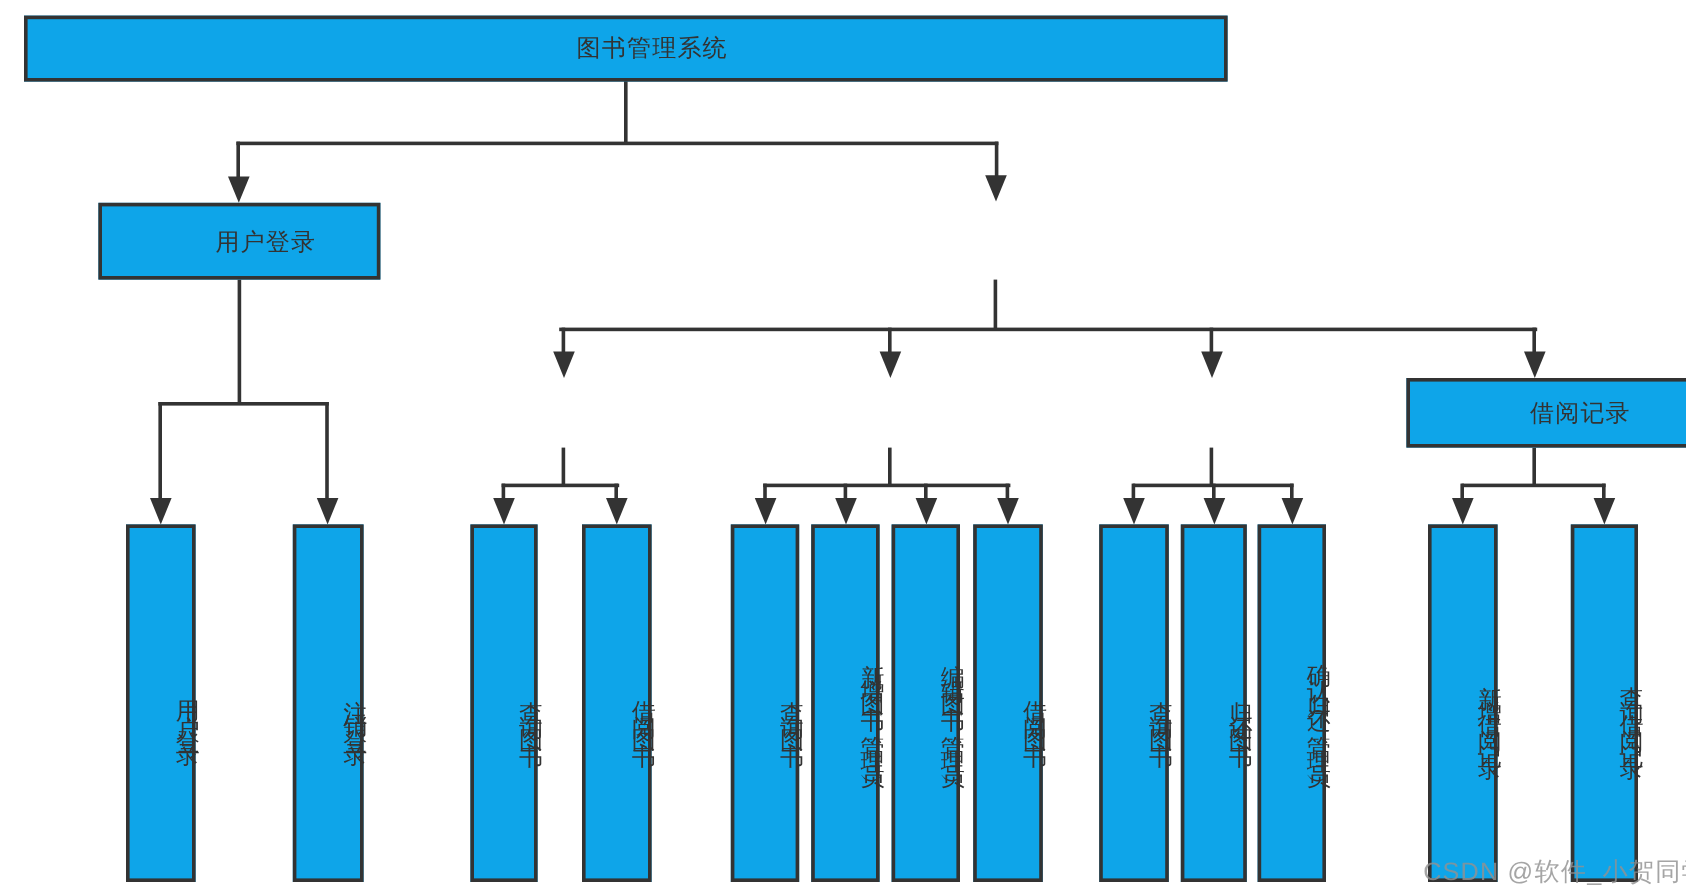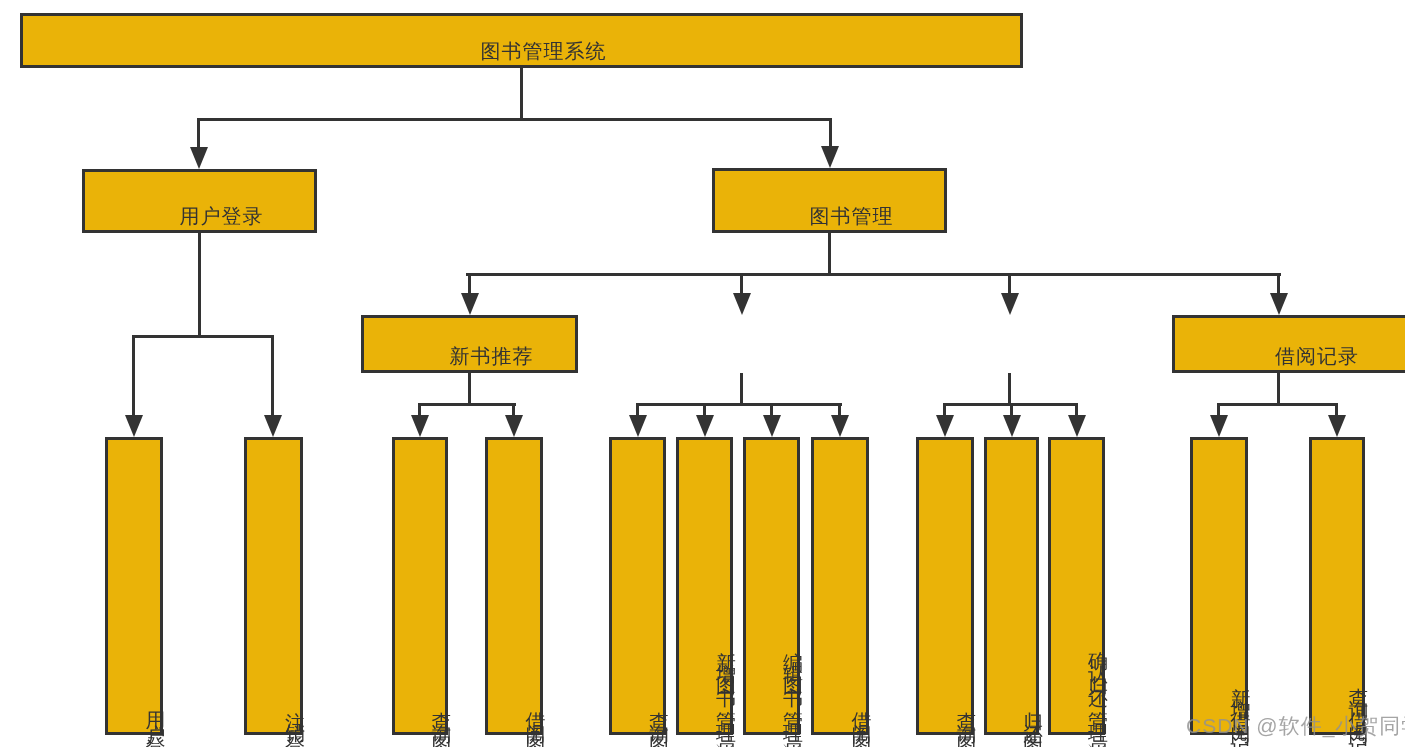--- a/index.html
+++ b/index.html
@@ -2,22 +2,22 @@
 <html><head>
 <meta charset="utf-8">
 <style>
   html,body{margin:0;padding:0;background:#fff;}
   .canvas{
     position:relative;width:1405px;height:747px;background:#ffffff;
     font-family:"Liberation Sans","DejaVu Sans",sans-serif;color:#333;
     overflow:hidden;
   }
   .box{
-    position:absolute;border:3px solid #333;background:#eab308;
-    display:flex;align-items:flex-end;justify-content:center;
+    position:absolute;border:3px solid #333;background:#0ea5e9;
+    display:flex;align-items:center;justify-content:center;
     box-sizing:border-box;z-index:2;padding-left:44px;
   }
   .hbox span{font-size:20px;letter-spacing:1px;white-space:nowrap;}
   .vbox span{
     writing-mode:vertical-rl;text-orientation:mixed;
     font-size:20px;letter-spacing:12px;line-height:1;
     margin-bottom:-12px;white-space:nowrap;
   }
   .vline{position:absolute;width:3px;background:#333;z-index:1;}
   .hline{position:absolute;height:3px;background:#333;z-index:1;}
@@ -44,45 +44,39 @@
   <div class="vline" style="left:520px;top:66px;height:54px;"></div>
   <div class="hline" style="left:197px;top:118px;width:635px;"></div>
   <div class="vline" style="left:197px;top:118px;height:32px;"></div>
   <div class="arrow" style="left:190px;top:147px;"></div>
   <div class="vline" style="left:829px;top:118px;height:32px;"></div>
   <div class="arrow" style="left:821px;top:146px;"></div>
 
   <div class="box hbox" style="left:82px;top:169px;width:235px;height:64px;">
     <span>用户登录</span>
   </div>
-  <div class="box hbox" style="left:712px;top:168px;width:235px;height:65px;">
-    <span>图书管理</span>
-  </div>
 
   <div class="vline" style="left:198px;top:233px;height:104px;"></div>
   <div class="hline" style="left:132px;top:335px;width:142px;"></div>
   <div class="vline" style="left:132px;top:335px;height:82px;"></div>
   <div class="arrow" style="left:125px;top:415px;"></div>
   <div class="vline" style="left:271px;top:335px;height:82px;"></div>
   <div class="arrow" style="left:264px;top:415px;"></div>
 
   <div class="vline" style="left:828px;top:233px;height:42px;"></div>
   <div class="hline" style="left:466px;top:273px;width:815px;"></div>
   <div class="vline" style="left:468px;top:273px;height:24px;"></div>
   <div class="arrow" style="left:461px;top:293px;"></div>
   <div class="vline" style="left:740px;top:273px;height:24px;"></div>
   <div class="arrow" style="left:733px;top:293px;"></div>
   <div class="vline" style="left:1008px;top:273px;height:24px;"></div>
   <div class="arrow" style="left:1001px;top:293px;"></div>
   <div class="vline" style="left:1277px;top:273px;height:24px;"></div>
   <div class="arrow" style="left:1270px;top:293px;"></div>
 
-  <div class="box hbox" style="left:361px;top:315px;width:217px;height:58px;">
-    <span>新书推荐</span>
-  </div>
   <div class="box hbox" style="left:1172px;top:315px;width:246px;height:58px;">
     <span>借阅记录</span>
   </div>
 
   <div class="vline" style="left:468px;top:373px;height:32px;"></div>
   <div class="hline" style="left:418px;top:403px;width:98px;"></div>
   <div class="vline" style="left:418px;top:403px;height:14px;"></div>
   <div class="arrow" style="left:411px;top:415px;"></div>
   <div class="vline" style="left:512px;top:403px;height:14px;"></div>
   <div class="arrow" style="left:505px;top:415px;"></div>

